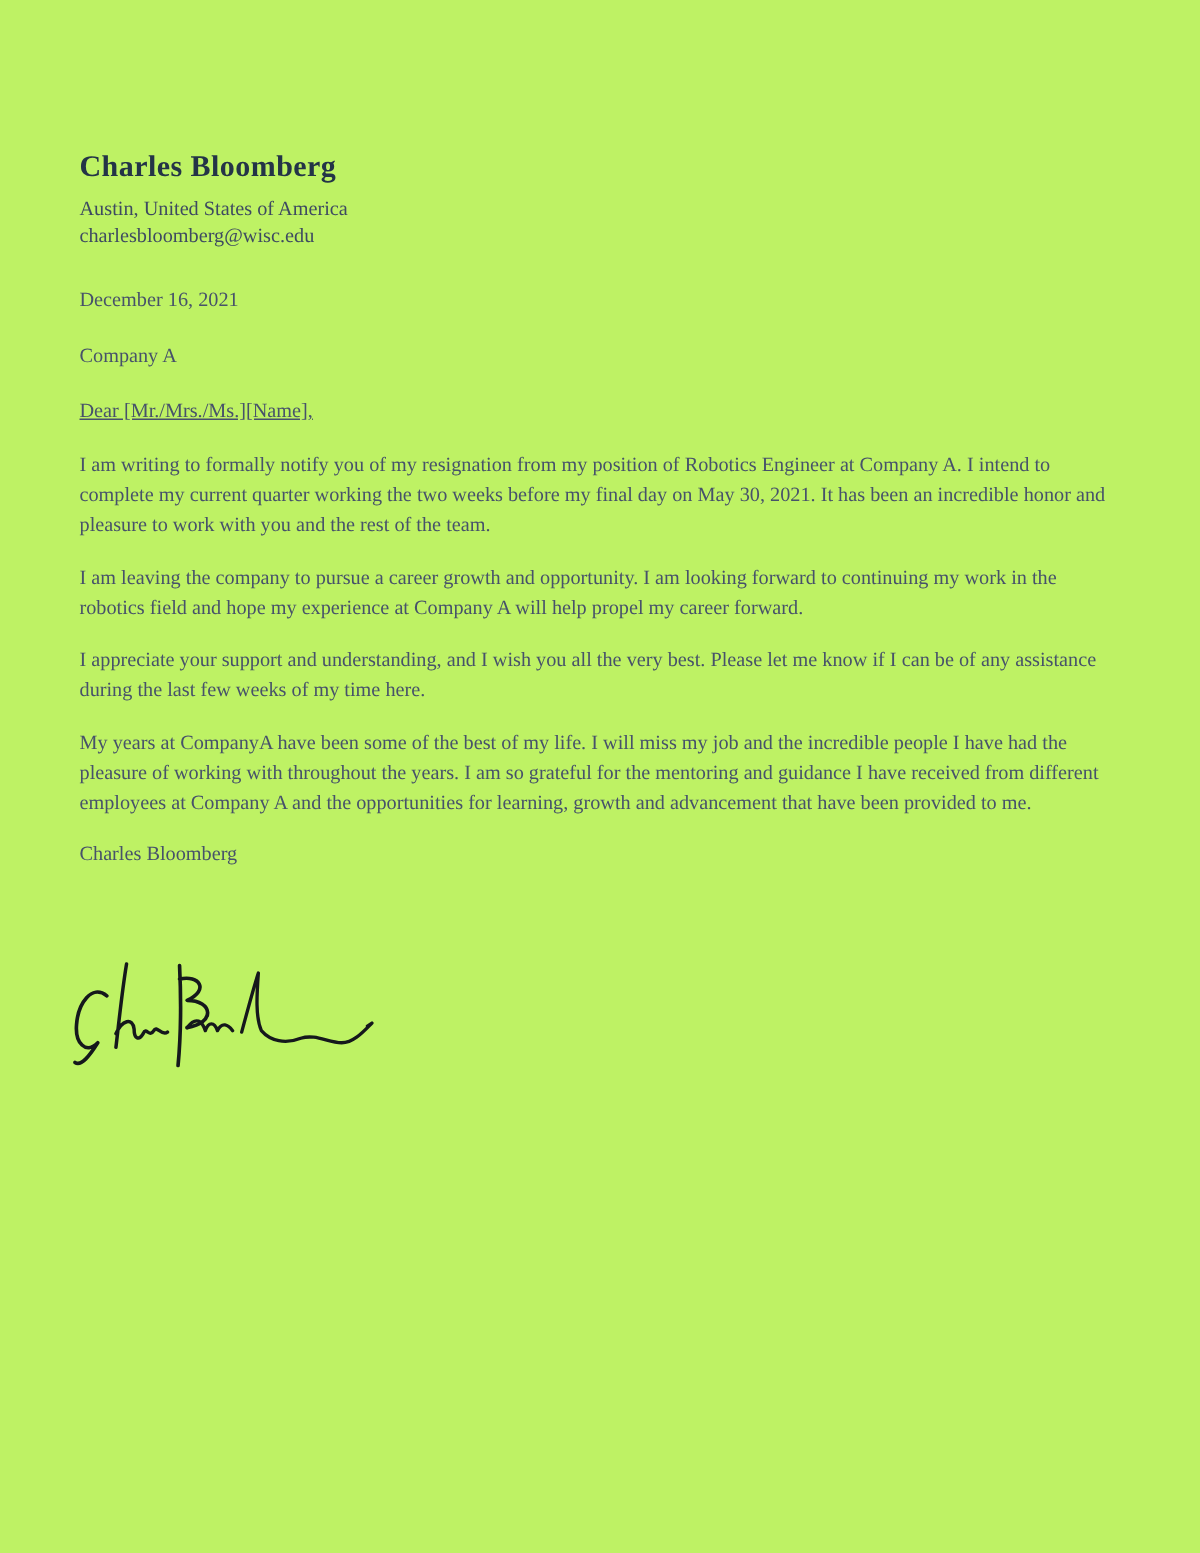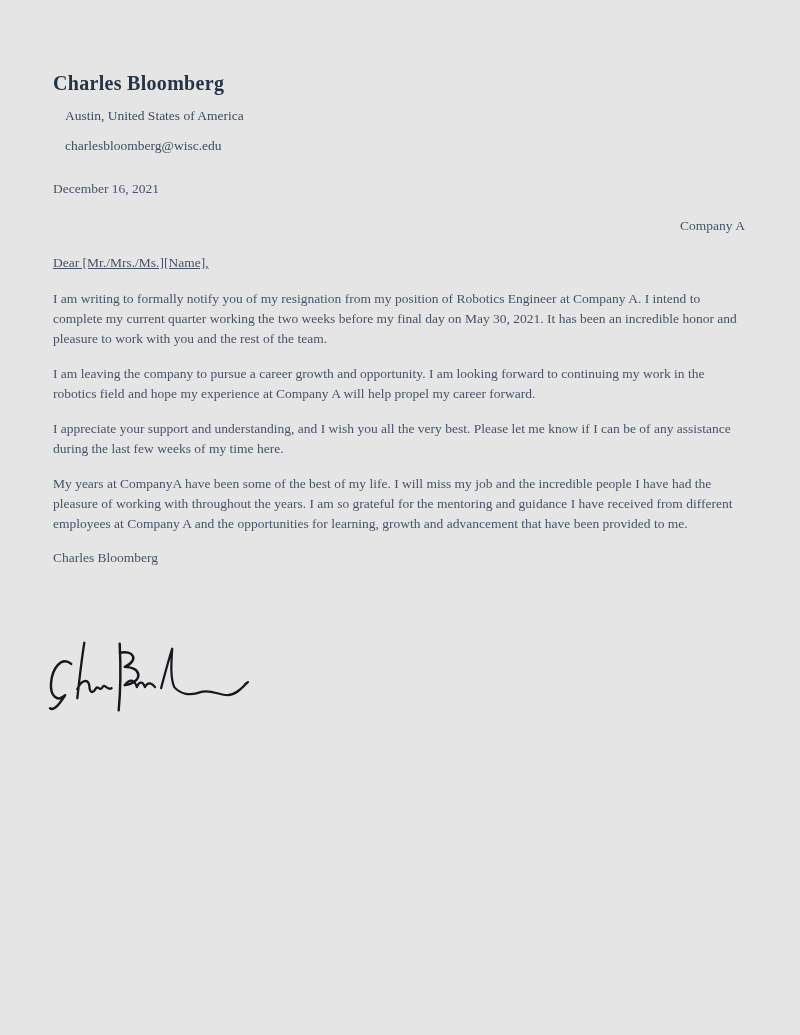--- a/index.html
+++ b/index.html
@@ -10,50 +10,49 @@
   body {
     width: 800px;
     height: 1035px;
     font-family: "Liberation Serif", "DejaVu Serif", serif;
     -webkit-font-smoothing: antialiased;
   }
   .page {
     position: relative;
     width: 800px;
     height: 1035px;
-    background: #e5e5e5;
+    background: #bef264;
     box-sizing: border-box;
-    padding: 72px 55px 0 53px;
+    padding: 100px 55px 0 53px;
     overflow: hidden;
   }
   .sender-name {
     margin: 0 0 7px 0;
     font-size: 20px;
     font-weight: 700;
     letter-spacing: 0.3px;
     color: #243447;
   }
   .contact-line {
-    margin: 12px;
+    margin: 0;
     font-size: 13.5px;
     line-height: 18px;
     color: #3e4a61;
   }
   .date-line {
     margin: 24px 0 0 0;
     font-size: 13.5px;
     line-height: 20px;
     color: #47526a;
   }
   .recipient-line {
     margin: 17px 0 0 0;
     font-size: 13.5px;
     line-height: 20px;
     color: #47526a;
-    text-align: right;
   }
   .salutation-line {
     margin: 17px 0 16px 0;
     font-size: 13.5px;
     line-height: 20px;
     color: #47526a;
     text-decoration: underline;
   }
   .body-paragraph {
     margin: 15px 0 0 0;

